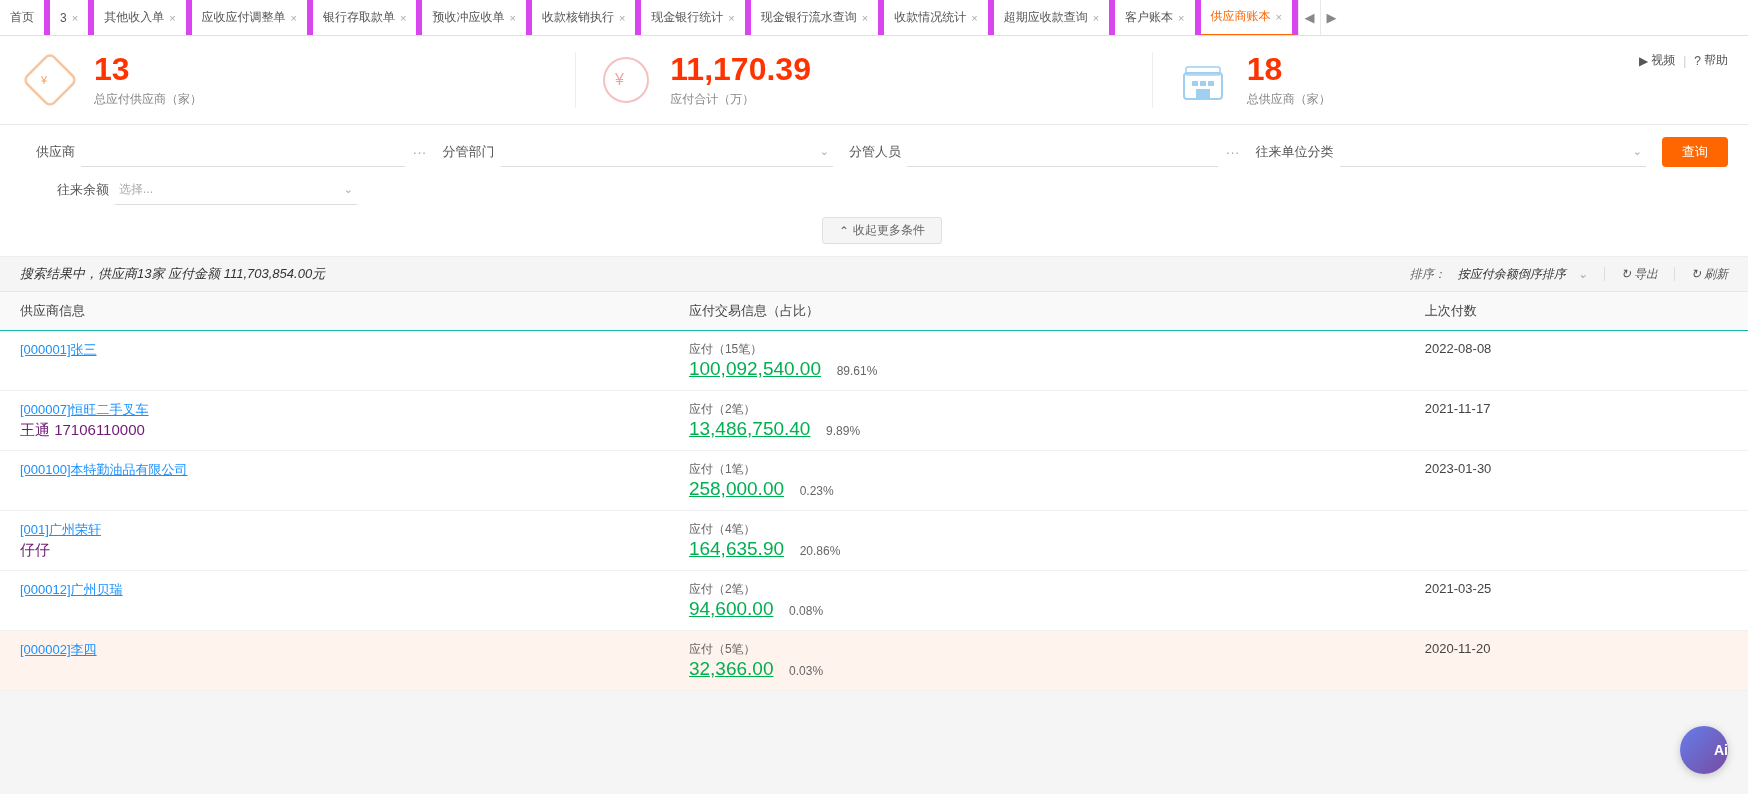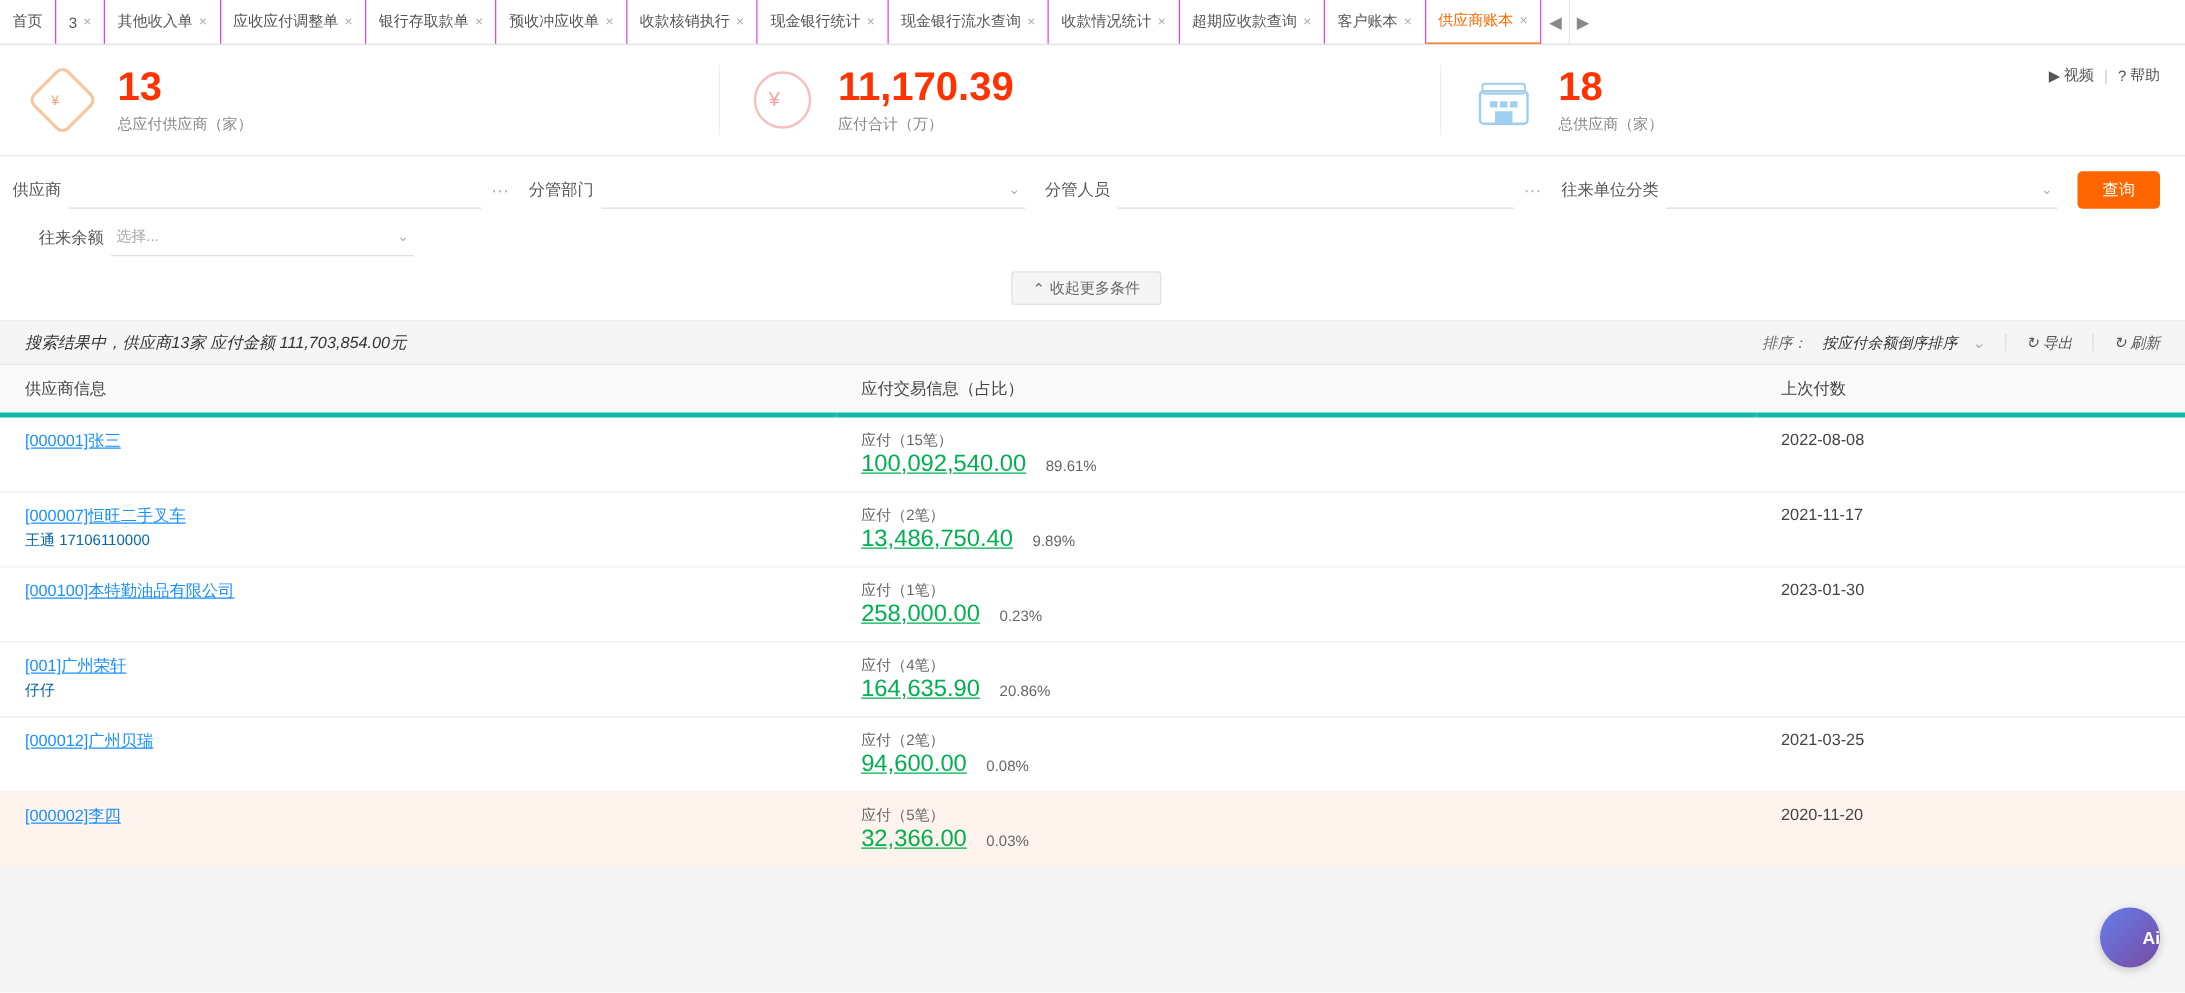--- a/index.html
+++ b/index.html
@@ -13,21 +13,21 @@
       align-items: center;
       height: 36px;
       padding: 0;
       overflow: hidden;
     }
     .nav-tab {
       display: flex;
       align-items: center;
       padding: 0 10px;
       height: 36px;
-      border-right: 1px solid #d946ef;
+      border-right: 6px solid #d946ef;
       cursor: pointer;
       white-space: nowrap;
       font-size: 12px;
       color: #555;
       flex-shrink: 0;
     }
     .nav-tab.active {
       color: #ff6600;
       border-bottom: 2px solid #ff6600;
     }
@@ -105,21 +105,21 @@
       cursor: pointer;
       display: flex;
       align-items: center;
       gap: 3px;
     }
     .divider-v { color: #ccc; }
 
     
     .filter-area {
       background: #fff;
-      padding: 12px 20px 8px 10px;
+      padding: 12px 20px 8px 36px;
       border-bottom: 1px solid #eee;
     }
     .filter-row {
       display: flex;
       align-items: center;
       gap: 16px;
       margin-bottom: 8px;
     }
     .filter-item {
       display: flex;
@@ -232,38 +232,38 @@
     .data-table thead tr {
       background: #f9f9f9;
       border-bottom: 1px solid #e8e8e8;
     }
     .data-table th {
       padding: 10px 20px;
       font-weight: 500;
       color: #444;
       text-align: left;
       font-size: 13px;
-      border-bottom: 4px solid #14b8a6;
+      border-bottom: 1px solid #14b8a6;
     }
     .data-table td {
       padding: 10px 20px;
       border-bottom: 1px solid #f0f0f0;
       vertical-align: top;
     }
     .data-table tr.highlighted td { background: #fff3ed; }
 
     .supplier-link {
       color: #1890ff;
       text-decoration: underline;
       cursor: pointer;
       font-size: 13px;
     }
     .supplier-sub {
-      font-size: 12px;
-      color: #0369a1;
+      font-size: 15px;
+      color: #701a75;
       margin-top: 2px;
     }
     .payable-label { font-size: 12px; color: #666; }
     .payable-amount {
       font-size: 19px;
       color: #00b050;
       font-weight: 500;
       text-decoration: underline;
       cursor: pointer;
     }

